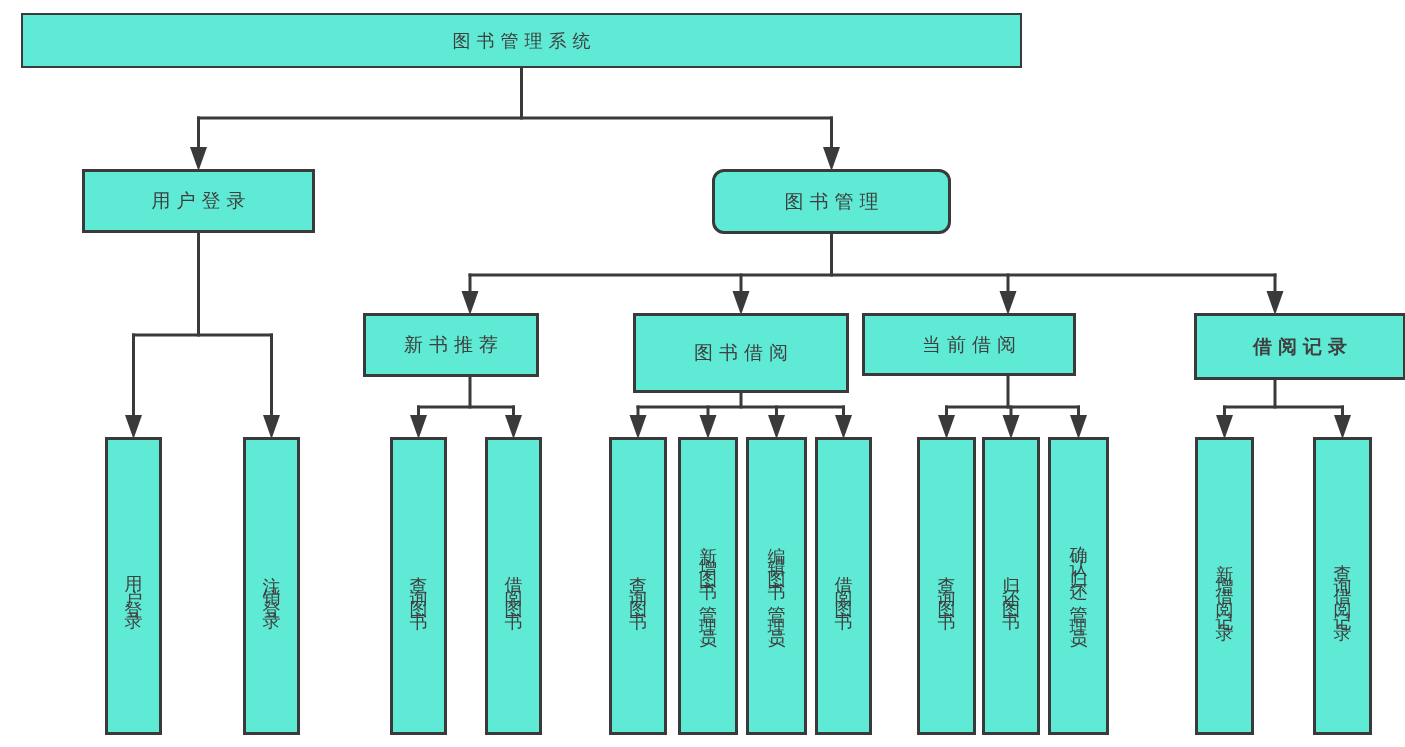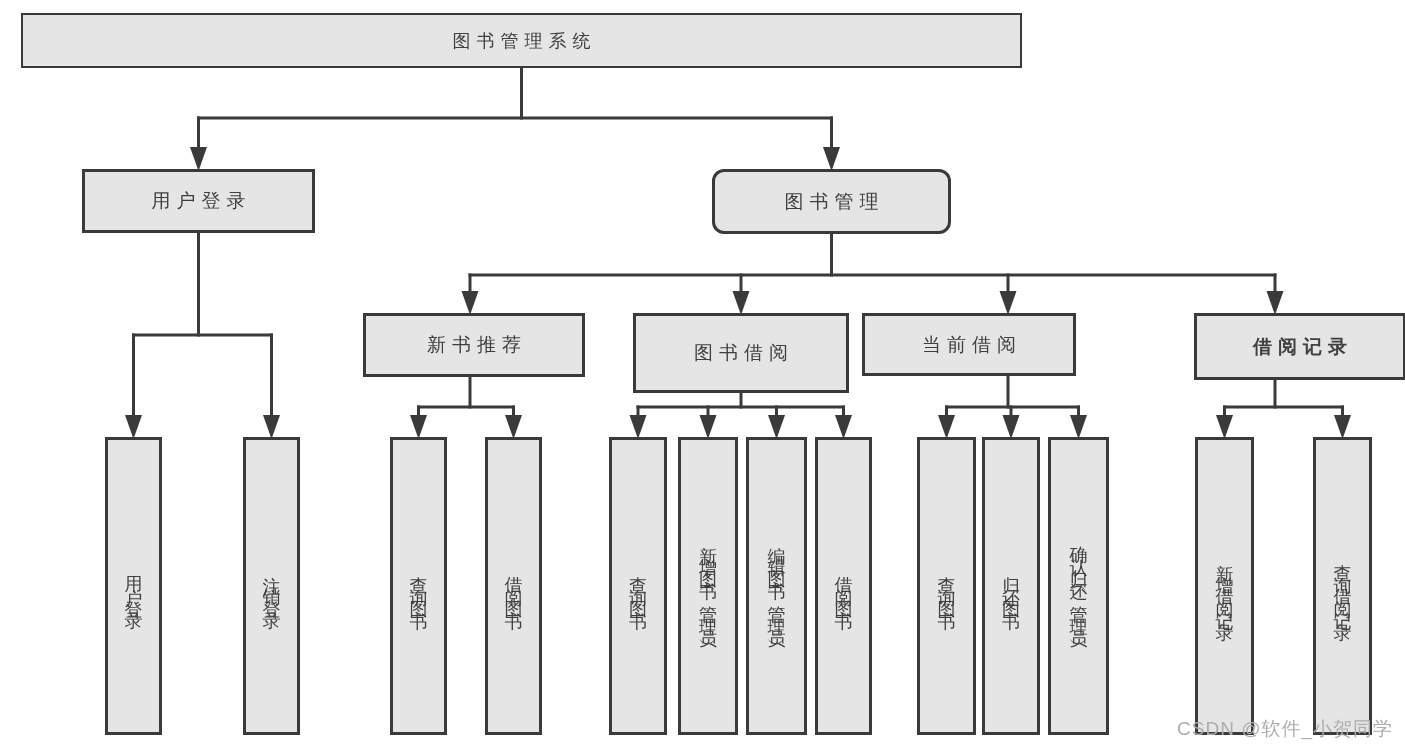--- a/index.html
+++ b/index.html
@@ -11,21 +11,21 @@
     background: #ffffff;
     overflow: hidden;
     font-family: "Liberation Sans", "DejaVu Sans", sans-serif;
   }
   #connectors {
     position: absolute; left: 0; top: 0;
   }
   .node {
     position: absolute;
     box-sizing: border-box;
-    background: #e5e5e5;
+    background: #5eead4;
     border: 3px solid var(--line, #3a3a3a);
     color: var(--text, #3f3f3f);
     display: flex;
     align-items: center;
     justify-content: center;
     white-space: nowrap;
     text-align: center;
   }
   .node.h {
     font-size: 19px;
@@ -107,30 +107,29 @@
       <polygon points="1216,415 1233,415 1224.5,439" fill="#3a3a3a"></polygon>
       <line x1="1342.5" y1="407" x2="1342.5" y2="415" stroke="#3a3a3a" stroke-width="3" stroke-linecap="square"></line>
       <polygon points="1334,415 1351,415 1342.5,439" fill="#3a3a3a"></polygon>
     </svg>
   <div id="nodes">
       <div class="node h root" style="left: 21px; top: 13px; width: 1001px; height: 55px;">图书管理系统</div>
       <div class="node h" style="left: 82px; top: 169px; width: 233px; height: 64px;">用户登录</div>
       <div class="node h" style="left: 712px; top: 169px; width: 239px; height: 65px; border-radius: 12px;">图书管理</div>
       <div class="node v" style="left: 105px; top: 437px; width: 57px; height: 298px;">用户登录</div>
       <div class="node v" style="left: 243px; top: 437px; width: 57px; height: 298px;">注销登录</div>
-      <div class="node h" style="left: 363px; top: 313px; width: 222px; height: 64px;">新书推荐</div>
+      <div class="node h" style="left: 363px; top: 313px; width: 176px; height: 64px;">新书推荐</div>
       <div class="node h" style="left: 633px; top: 313px; width: 216px; height: 80px;">图书借阅</div>
       <div class="node h" style="left: 862px; top: 313px; width: 214px; height: 63px;">当前借阅</div>
       <div class="node h" style="left: 1194px; top: 313px; width: 212px; height: 67px; font-weight: bold;">借阅记录</div>
       <div class="node v" style="left: 390px; top: 437px; width: 57px; height: 298px;">查询图书</div>
       <div class="node v" style="left: 485px; top: 437px; width: 57px; height: 298px;">借阅图书</div>
       <div class="node v" style="left: 609px; top: 437px; width: 58px; height: 298px;">查询图书</div>
       <div class="node v" style="left: 678px; top: 437px; width: 60px; height: 298px;">新增图书（管理员）</div>
       <div class="node v" style="left: 746px; top: 437px; width: 61px; height: 298px;">编辑图书（管理员）</div>
       <div class="node v" style="left: 815px; top: 437px; width: 57px; height: 298px;">借阅图书</div>
       <div class="node v" style="left: 917px; top: 437px; width: 59px; height: 298px;">查询图书</div>
       <div class="node v" style="left: 982px; top: 437px; width: 58px; height: 298px;">归还图书</div>
       <div class="node v" style="left: 1048px; top: 437px; width: 61px; height: 298px;">确认归还（管理员）</div>
       <div class="node v" style="left: 1195px; top: 437px; width: 59px; height: 298px;">新增借阅记录</div>
       <div class="node v" style="left: 1313px; top: 437px; width: 59px; height: 298px;">查询借阅记录</div>
     </div>
-  <div id="watermark">CSDN @软件_小贺同学</div>
 </div>
 
 </body></html>

